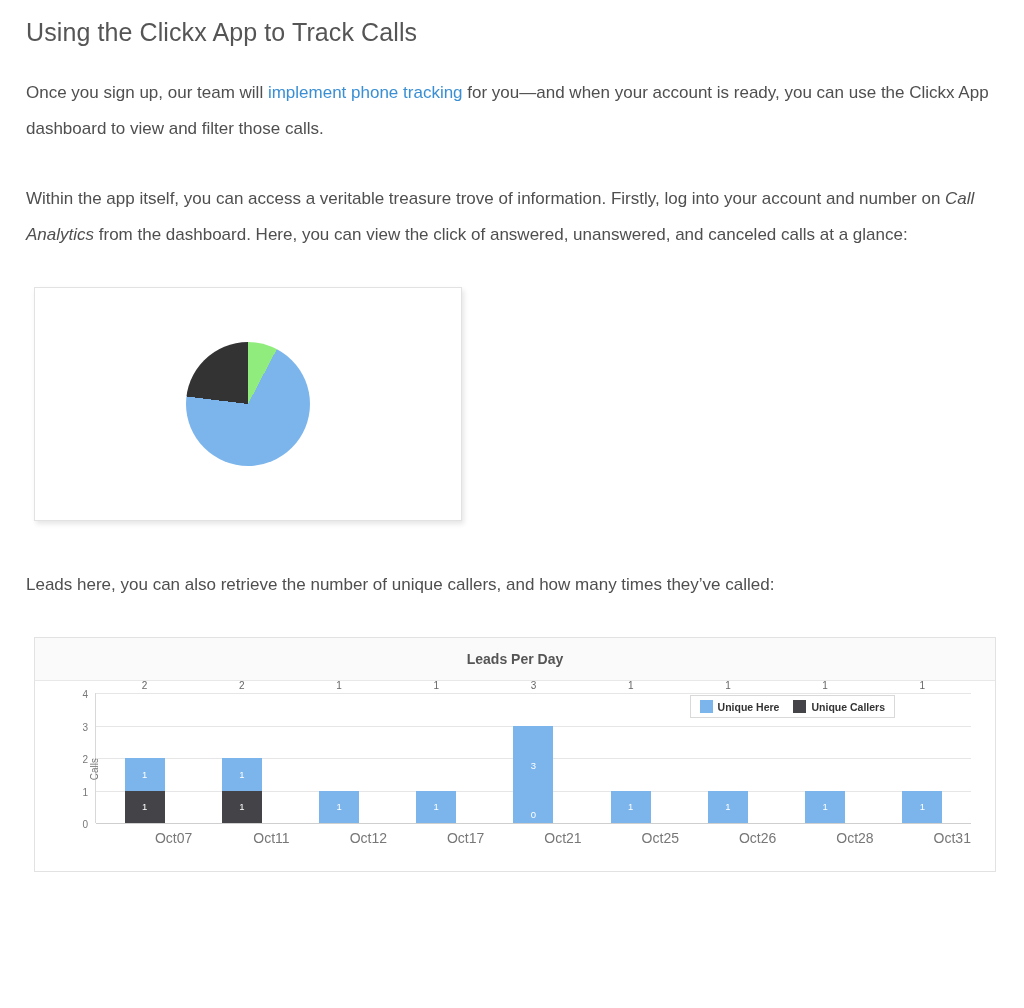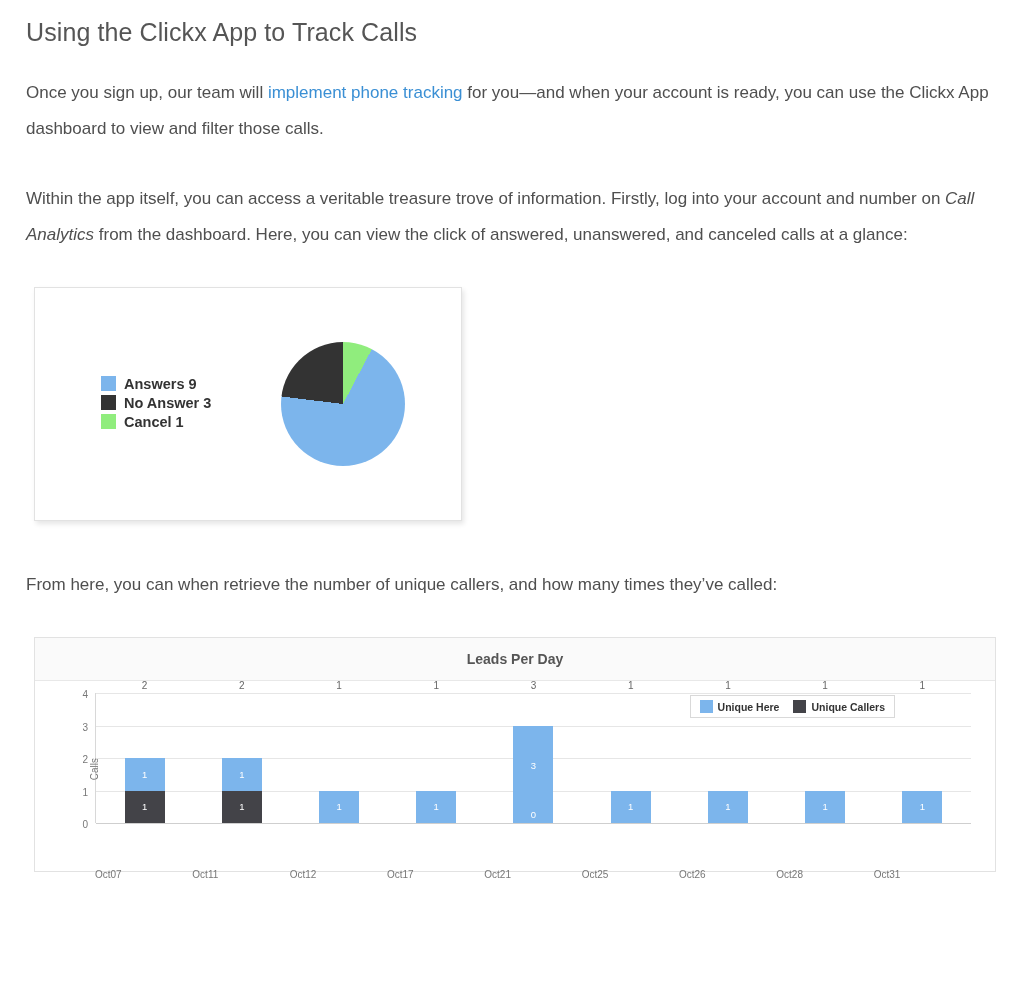--- a/index.html
+++ b/index.html
@@ -205,24 +205,23 @@
   .seg.unique { background: #7cb5ec; }
   .seg.repeat { background: #434348; }
   .xlabels {
     margin-left: 46px;
     margin-right: 10px;
     display: flex;
     padding-top: 7px;
   }
   .xlab {
     flex: 1 1 0;
-    text-align: left;
-    font-size: 10px;
+    text-align: right;
+    font-size: 14px;
     color: #777777;
-    margin-top: 39px;
   }
   .bar-legend {
     position: absolute;
     top: 14px;
     right: 100px;
     border: 1px solid #d9d9d9;
     background: #ffffff;
     padding: 4px 9px;
     display: flex;
     align-items: center;
@@ -255,42 +254,28 @@
   <p class="para">
     <span>Once you sign up, our team will </span><a href="#">implement phone tracking</a><span> for you—and when your account is ready, you can use the Clickx App dashboard to view and filter those calls.</span>
   </p>
 
   <p class="para">
     <span>Within the app itself, you can access a veritable treasure trove of information. Firstly, log into your account and number on </span><em>Call Analytics</em><span> from the dashboard. Here, you can view the click of answered, unanswered, and canceled calls at a glance:</span>
   </p>
 
   <div class="pie-card">
     <div class="pie-card-body">
-      <div class="pie-legend">
-        <div class="legend-row">
-          <span class="legend-swatch" style="background:#7cb5ec"></span>
-          <span class="legend-text">Answers 9</span>
-        </div>
-        <div class="legend-row">
-          <span class="legend-swatch" style="background:#333333"></span>
-          <span class="legend-text">No Answer 3</span>
-        </div>
-        <div class="legend-row">
-          <span class="legend-swatch" style="background:#90ed7d"></span>
-          <span class="legend-text">Cancel 1</span>
-        </div>
-      </div>
       <div class="pie-wrap">
         <div class="pie" style="background: conic-gradient(#90ed7d 0deg 27.7deg, #7cb5ec 27.7deg 277.0deg, #333333 277.0deg 360deg);"></div>
       </div>
     </div>
   </div>
 
   <p class="para">
-    <span>From here, you can when retrieve the number of unique callers, and how many times they’ve called:</span>
+    <span>Leads here, you can also retrieve the number of unique callers, and how many times they’ve called:</span>
   </p>
 
   <div class="bar-card">
     <div class="bar-card-header">
       <span class="bar-card-title">Leads Per Day</span>
     </div>
     <div class="bar-card-body">
 
       <div class="bar-legend">
         <div class="bl-item">

